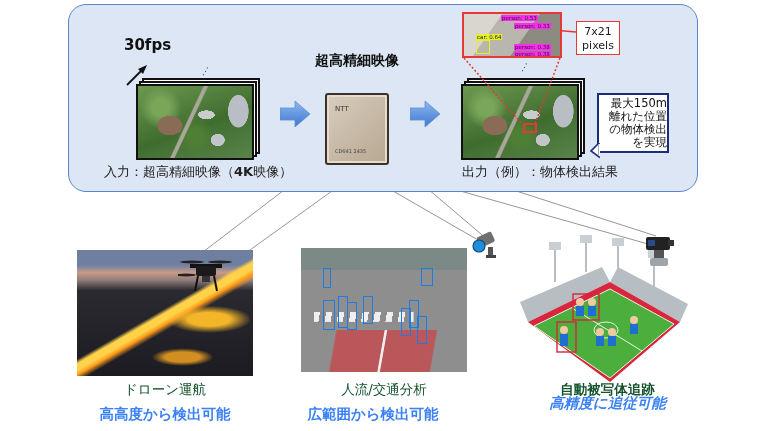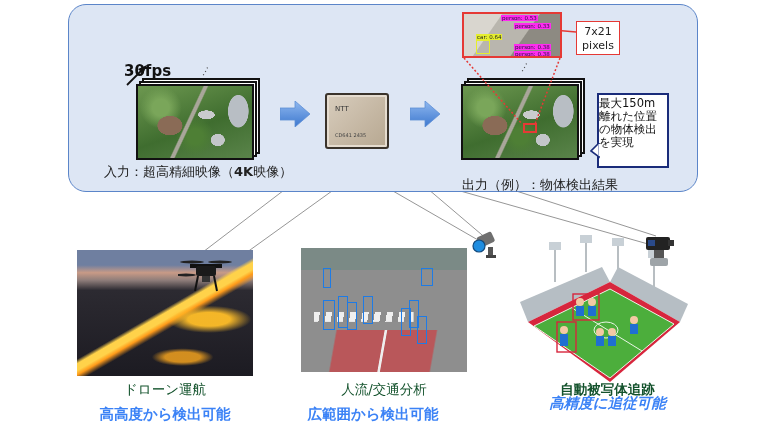--- a/index.html
+++ b/index.html
@@ -29,21 +29,21 @@
       linear-gradient(160deg, #6d9850, #3f6d2f 55%, #5a844a);
   }
 
   .fps-label { font-weight: bold; font-size: 15px; color: #111; }
   .dots { font-size: 9px; color: #444; letter-spacing: 1px; transform: rotate(-60deg); }
 
   .arrow-right { position: absolute; width: 30px; height: 26px; }
 
   .chip-title { font-weight: bold; font-size: 14px; text-align: center; line-height: 18px; color: #111; }
   .chip {
-    position: absolute; width: 64px; height: 56px;
+    position: absolute; width: 64px; height: 72px;
     background: linear-gradient(135deg, #d8cdbd, #c4b6a2 60%, #b7a891);
     border: 2px solid #3a332b; border-radius: 3px;
     box-shadow: inset 0 0 0 2px #e5dccf;
   }
   .chip .brand { position: absolute; left: 8px; top: 10px; font-size: 7px; color: #333; }
   .chip .code { position: absolute; left: 8px; bottom: 9px; font-size: 5px; color: #444; }
 
   .caption { font-size: 13px; color: #222; white-space: nowrap; }
   .caption b { font-weight: bold; }
 
@@ -58,23 +58,23 @@
   .det.car { background: #e5ee2e; color: #222; }
   .det-box { position: absolute; border: 1.5px solid #e5ee2e; }
 
   .pixels-callout {
     position: absolute; left: 576px; top: 21px; width: 44px; height: 34px;
     border: 1.5px solid #e53935; background: #fff;
     font-size: 11px; text-align: center; line-height: 14px; padding-top: 3px; color: #222;
   }
 
   .range-callout {
-    position: absolute; left: 597px; top: 93px; width: 72px; height: 75px;
+    position: absolute; left: 597px; top: 93px; width: 72px; height: 60px;
     border: 2px solid #1a2c7a; background: #fff;
-    font-size: 11.5px; line-height: 13px; text-align: left; color: #111; padding-top: 2px;
+    font-size: 11.5px; line-height: 13px; text-align: right; color: #111; padding-top: 2px;
   }
 
   .bottom-img { position: absolute; overflow: hidden; }
   .city {
     width: 100%; height: 100%;
     background:
       radial-gradient(ellipse 40% 18% at 75% 55%, rgba(255,190,40,.95) 0 30%, transparent 60%),
       linear-gradient(150deg, transparent 48%, #ffd24a 50% 53%, #ff9b1a 55%, transparent 58%),
       radial-gradient(ellipse 25% 10% at 60% 85%, rgba(255,170,30,.8) 0 40%, transparent 70%),
       linear-gradient(180deg, #6f7fa0 0 12%, #c89a86 18%, #8e7d7a 24%, #2c2a31 32%, #1c1b22 100%);
@@ -105,21 +105,21 @@
     <line x1="382" y1="155" x2="200" y2="286"></line>
     <line x1="334" y1="157" x2="478" y2="240"></line>
     <line x1="388" y1="155" x2="488" y2="240"></line>
     <line x1="340" y1="157" x2="648" y2="244"></line>
     <line x1="395" y1="152" x2="656" y2="236"></line>
   </g>
 </svg>
 
 <div class="panel"></div>
 
-<div class="abs fps-label" style="left:124px; top:62px;">30fps</div>
+<div class="abs fps-label" style="left:124px; top:36px;">30fps</div>
 <svg class="abs" style="left:124px; top:62px;" width="26" height="26">
   <line x1="3" y1="23" x2="19" y2="7" stroke="#111" stroke-width="1.8"></line>
   <polygon points="23,3 14,7 19,12" fill="#111"></polygon>
 </svg>
 <div class="abs dots" style="left:200px; top:66px;">···</div>
 
 <div class="stack" style="left:136px; top:78px; width:125px; height:82px;">
   <div class="f" style="left:6px; top:0; width:118px; height:76px;"></div>
   <div class="f" style="left:3px; top:3px; width:118px; height:76px;"></div>
   <div class="f front" style="left:0; top:6px; width:118px; height:76px;">
@@ -135,20 +135,21 @@
   <defs>
       <linearGradient id="ag" x1="0" y1="0" x2="0" y2="1">
         <stop offset="0" stop-color="#8fb8ef"></stop>
         <stop offset="1" stop-color="#3d78cf"></stop>
       </linearGradient>
     </defs>
   <polygon points="0,7 15,7 15,0 30,13 15,26 15,19 0,19" fill="url(#ag)" stroke="#5e8fd6" stroke-width="0.8"></polygon>
 </svg>
 
 <div class="abs chip-title" style="left:302px; top:51px; width:110px;">
+  <div>超高精細映像</div>
 </div>
 <div class="chip" style="left:325px; top:93px;">
   <span class="brand">NTT</span>
   <span class="code">CD641 2435</span>
 </div>
 
 <svg class="arrow-right" style="left:410px; top:101px;" viewBox="0 0 30 26">
   <polygon points="0,7 15,7 15,0 30,13 15,26 15,19 0,19" fill="url(#ag)" stroke="#5e8fd6" stroke-width="0.8"></polygon>
 </svg>
 
@@ -186,21 +187,21 @@
   <div>最大150m</div>
   <div>離れた位置</div>
   <div>の物体検出</div>
   <div>を実現</div>
 </div>
 <svg class="abs" style="left:590px; top:143px;" width="10" height="16">
   <polygon points="9,0 1,8 9,14" fill="#fff" stroke="#1a2c7a" stroke-width="1.6"></polygon>
   <line x1="9.5" y1="1" x2="9.5" y2="13" stroke="#fff" stroke-width="2"></line>
 </svg>
 
-<div class="abs caption" style="left:462px; top:176px;">出力（例）：物体検出結果</div>
+<div class="abs caption" style="left:462px; top:163px;">出力（例）：物体検出結果</div>
 
 <div class="bottom-img" style="left:77px; top:250px; width:176px; height:126px;">
   <div class="city"></div>
 </div>
 <svg class="abs" style="left:178px; top:255px;" width="56" height="42">
   <ellipse cx="14" cy="7" rx="12" ry="1.5" fill="#222"></ellipse>
   <ellipse cx="42" cy="7" rx="12" ry="1.5" fill="#222"></ellipse>
   <ellipse cx="8" cy="20" rx="10" ry="1.5" fill="#222"></ellipse>
   <rect x="12" y="9" width="32" height="4" fill="#111"></rect>
   <rect x="18" y="11" width="20" height="10" rx="2" fill="#1a1a1a"></rect>

